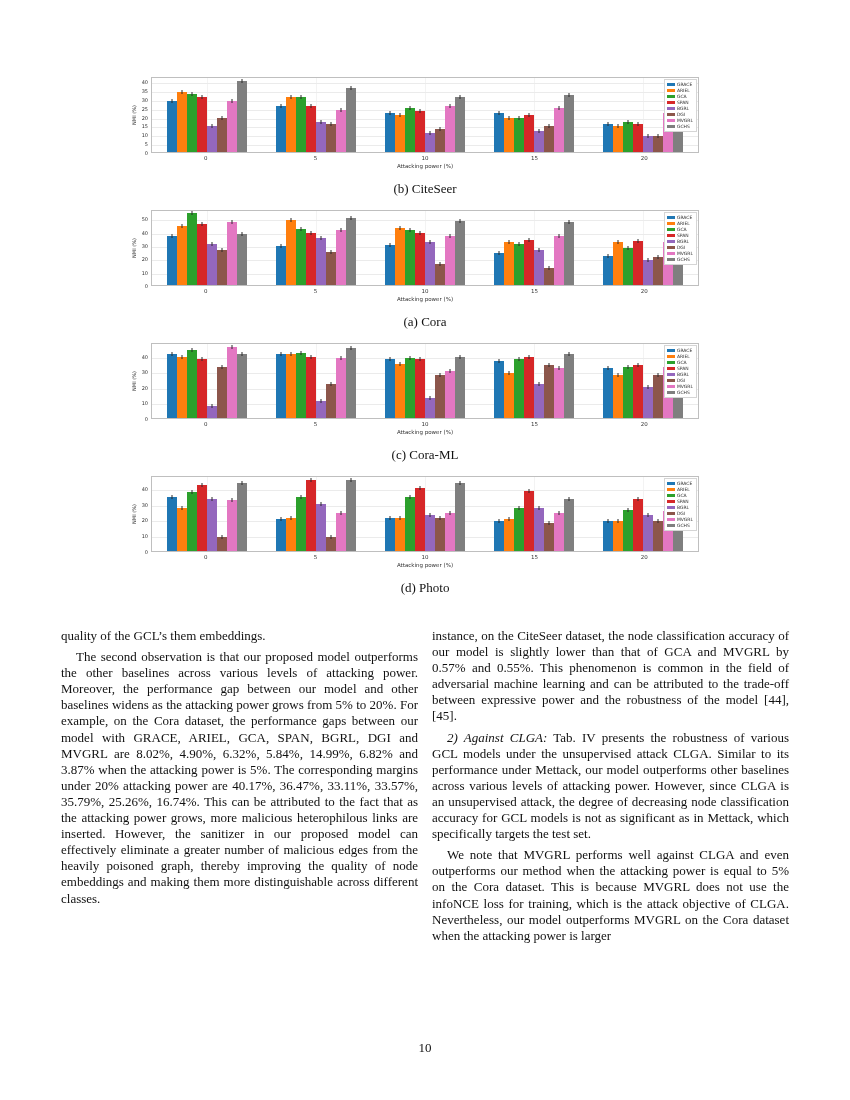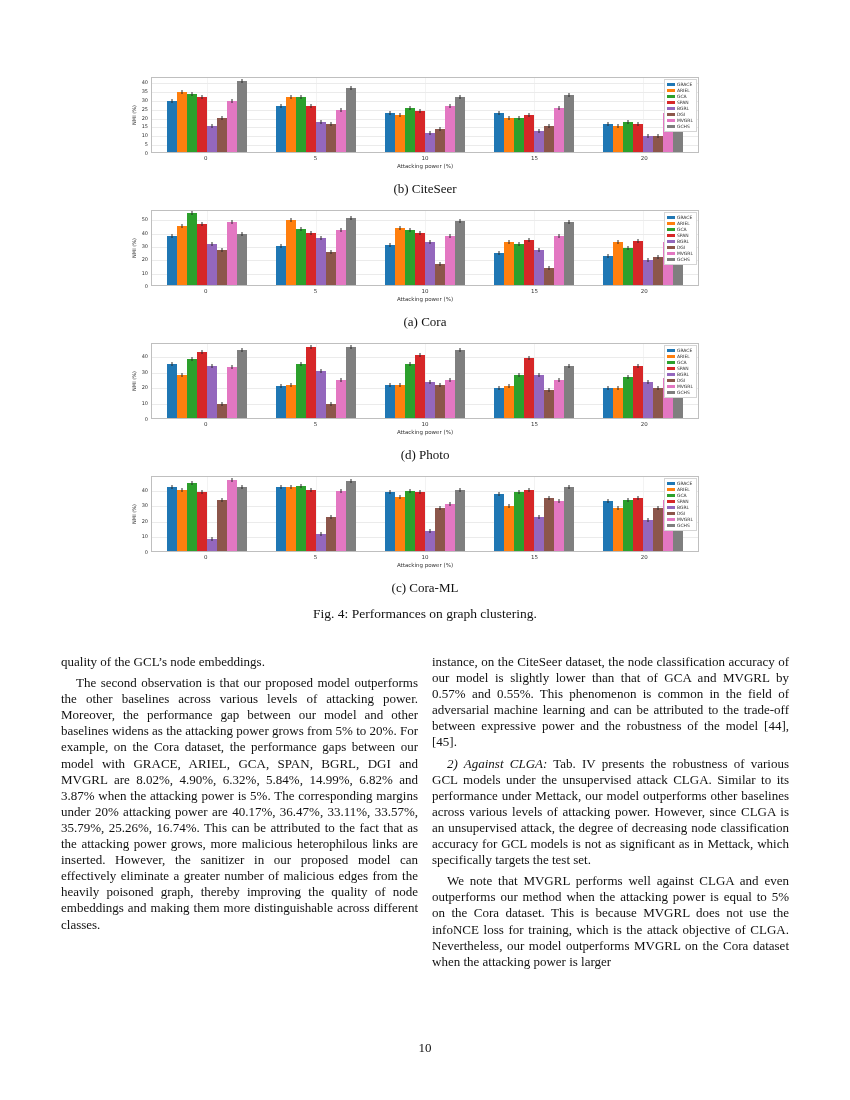--- a/index.html
+++ b/index.html
@@ -505,20 +505,217 @@
             <div class="xtick">20</div>
           </div>
           <div class="xlabel">Attacking power (%)</div>
         </div>
       <div class="subcaption">(a) Cora</div>
     </div>
 
     <div class="figure-block">
       <div class="chart">
           <div class="ytick" style="top: 79px;">0</div>
+          <div class="ytick" style="top: 63.4898px;">10</div>
+          <div class="ytick" style="top: 47.9796px;">20</div>
+          <div class="ytick" style="top: 32.4694px;">30</div>
+          <div class="ytick" style="top: 16.9592px;">40</div>
+          <div class="plot">
+            <div class="vgrid" style="left: 10%;"></div>
+            <div class="vgrid" style="left: 30%;"></div>
+            <div class="vgrid" style="left: 50%;"></div>
+            <div class="vgrid" style="left: 70%;"></div>
+            <div class="vgrid" style="left: 90%;"></div>
+            <div class="hgrid" style="top: 60.4898px;"></div>
+            <div class="hgrid" style="top: 44.9796px;"></div>
+            <div class="hgrid" style="top: 29.4694px;"></div>
+            <div class="hgrid" style="top: 13.9592px;"></div>
+            <div class="groups">
+              <div class="group">
+                <div class="bar" style="height: 63.5918px; background: rgb(31, 119, 180);">
+                  <div class="err"></div>
+                </div>
+                <div class="bar" style="height: 61.2653px; background: rgb(255, 127, 14);">
+                  <div class="err"></div>
+                </div>
+                <div class="bar" style="height: 68.2449px; background: rgb(44, 160, 44);">
+                  <div class="err"></div>
+                </div>
+                <div class="bar" style="height: 58.9388px; background: rgb(214, 39, 40);">
+                  <div class="err"></div>
+                </div>
+                <div class="bar" style="height: 12.4082px; background: rgb(148, 103, 189);">
+                  <div class="err"></div>
+                </div>
+                <div class="bar" style="height: 51.1837px; background: rgb(140, 86, 75);">
+                  <div class="err"></div>
+                </div>
+                <div class="bar" style="height: 71.3469px; background: rgb(227, 119, 194);">
+                  <div class="err"></div>
+                </div>
+                <div class="bar" style="height: 63.5918px; background: rgb(127, 127, 127);">
+                  <div class="err"></div>
+                </div>
+              </div>
+              <div class="group">
+                <div class="bar" style="height: 63.5918px; background: rgb(31, 119, 180);">
+                  <div class="err"></div>
+                </div>
+                <div class="bar" style="height: 63.5918px; background: rgb(255, 127, 14);">
+                  <div class="err"></div>
+                </div>
+                <div class="bar" style="height: 65.1429px; background: rgb(44, 160, 44);">
+                  <div class="err"></div>
+                </div>
+                <div class="bar" style="height: 61.2653px; background: rgb(214, 39, 40);">
+                  <div class="err"></div>
+                </div>
+                <div class="bar" style="height: 17.0612px; background: rgb(148, 103, 189);">
+                  <div class="err"></div>
+                </div>
+                <div class="bar" style="height: 34.1224px; background: rgb(140, 86, 75);">
+                  <div class="err"></div>
+                </div>
+                <div class="bar" style="height: 59.7143px; background: rgb(227, 119, 194);">
+                  <div class="err"></div>
+                </div>
+                <div class="bar" style="height: 69.7959px; background: rgb(127, 127, 127);">
+                  <div class="err"></div>
+                </div>
+              </div>
+              <div class="group">
+                <div class="bar" style="height: 58.9388px; background: rgb(31, 119, 180);">
+                  <div class="err"></div>
+                </div>
+                <div class="bar" style="height: 54.2857px; background: rgb(255, 127, 14);">
+                  <div class="err"></div>
+                </div>
+                <div class="bar" style="height: 60.4898px; background: rgb(44, 160, 44);">
+                  <div class="err"></div>
+                </div>
+                <div class="bar" style="height: 58.9388px; background: rgb(214, 39, 40);">
+                  <div class="err"></div>
+                </div>
+                <div class="bar" style="height: 20.1633px; background: rgb(148, 103, 189);">
+                  <div class="err"></div>
+                </div>
+                <div class="bar" style="height: 43.4286px; background: rgb(140, 86, 75);">
+                  <div class="err"></div>
+                </div>
+                <div class="bar" style="height: 46.5306px; background: rgb(227, 119, 194);">
+                  <div class="err"></div>
+                </div>
+                <div class="bar" style="height: 61.2653px; background: rgb(127, 127, 127);">
+                  <div class="err"></div>
+                </div>
+              </div>
+              <div class="group">
+                <div class="bar" style="height: 57.3878px; background: rgb(31, 119, 180);">
+                  <div class="err"></div>
+                </div>
+                <div class="bar" style="height: 44.9796px; background: rgb(255, 127, 14);">
+                  <div class="err"></div>
+                </div>
+                <div class="bar" style="height: 58.9388px; background: rgb(44, 160, 44);">
+                  <div class="err"></div>
+                </div>
+                <div class="bar" style="height: 61.2653px; background: rgb(214, 39, 40);">
+                  <div class="err"></div>
+                </div>
+                <div class="bar" style="height: 34.1224px; background: rgb(148, 103, 189);">
+                  <div class="err"></div>
+                </div>
+                <div class="bar" style="height: 52.7347px; background: rgb(140, 86, 75);">
+                  <div class="err"></div>
+                </div>
+                <div class="bar" style="height: 49.6327px; background: rgb(227, 119, 194);">
+                  <div class="err"></div>
+                </div>
+                <div class="bar" style="height: 63.5918px; background: rgb(127, 127, 127);">
+                  <div class="err"></div>
+                </div>
+              </div>
+              <div class="group">
+                <div class="bar" style="height: 49.6327px; background: rgb(31, 119, 180);">
+                  <div class="err"></div>
+                </div>
+                <div class="bar" style="height: 43.4286px; background: rgb(255, 127, 14);">
+                  <div class="err"></div>
+                </div>
+                <div class="bar" style="height: 51.1837px; background: rgb(44, 160, 44);">
+                  <div class="err"></div>
+                </div>
+                <div class="bar" style="height: 52.7347px; background: rgb(214, 39, 40);">
+                  <div class="err"></div>
+                </div>
+                <div class="bar" style="height: 31.0204px; background: rgb(148, 103, 189);">
+                  <div class="err"></div>
+                </div>
+                <div class="bar" style="height: 43.4286px; background: rgb(140, 86, 75);">
+                  <div class="err"></div>
+                </div>
+                <div class="bar" style="height: 51.1837px; background: rgb(227, 119, 194);">
+                  <div class="err"></div>
+                </div>
+                <div class="bar" style="height: 62.8163px; background: rgb(127, 127, 127);">
+                  <div class="err"></div>
+                </div>
+              </div>
+            </div>
+            <div class="legend">
+              <div class="legend-row">
+                <div class="legend-swatch" style="background: rgb(31, 119, 180);"></div>
+                <div class="legend-label">GRACE</div>
+              </div>
+              <div class="legend-row">
+                <div class="legend-swatch" style="background: rgb(255, 127, 14);"></div>
+                <div class="legend-label">ARIEL</div>
+              </div>
+              <div class="legend-row">
+                <div class="legend-swatch" style="background: rgb(44, 160, 44);"></div>
+                <div class="legend-label">GCA</div>
+              </div>
+              <div class="legend-row">
+                <div class="legend-swatch" style="background: rgb(214, 39, 40);"></div>
+                <div class="legend-label">SPAN</div>
+              </div>
+              <div class="legend-row">
+                <div class="legend-swatch" style="background: rgb(148, 103, 189);"></div>
+                <div class="legend-label">BGRL</div>
+              </div>
+              <div class="legend-row">
+                <div class="legend-swatch" style="background: rgb(140, 86, 75);"></div>
+                <div class="legend-label">DGI</div>
+              </div>
+              <div class="legend-row">
+                <div class="legend-swatch" style="background: rgb(227, 119, 194);"></div>
+                <div class="legend-label">MVGRL</div>
+              </div>
+              <div class="legend-row">
+                <div class="legend-swatch" style="background: rgb(127, 127, 127);"></div>
+                <div class="legend-label">GCHS</div>
+              </div>
+            </div>
+          </div>
+          <div class="ylabel">NMI (%)</div>
+          <div class="xticks">
+            <div class="xtick">0</div>
+            <div class="xtick">5</div>
+            <div class="xtick">10</div>
+            <div class="xtick">15</div>
+            <div class="xtick">20</div>
+          </div>
+          <div class="xlabel">Attacking power (%)</div>
+        </div>
+      <div class="subcaption">(c) Cora-ML</div>
+    </div>
+
+    <div class="figure-block">
+      <div class="chart">
+          <div class="ytick" style="top: 79px;">0</div>
           <div class="ytick" style="top: 63.1667px;">10</div>
           <div class="ytick" style="top: 47.3333px;">20</div>
           <div class="ytick" style="top: 31.5px;">30</div>
           <div class="ytick" style="top: 15.6667px;">40</div>
           <div class="plot">
             <div class="vgrid" style="left: 10%;"></div>
             <div class="vgrid" style="left: 30%;"></div>
             <div class="vgrid" style="left: 50%;"></div>
             <div class="vgrid" style="left: 70%;"></div>
             <div class="vgrid" style="left: 90%;"></div>
@@ -699,223 +896,25 @@
             <div class="xtick">5</div>
             <div class="xtick">10</div>
             <div class="xtick">15</div>
             <div class="xtick">20</div>
           </div>
           <div class="xlabel">Attacking power (%)</div>
         </div>
       <div class="subcaption">(d) Photo</div>
     </div>
 
-    <div class="figure-block">
-      <div class="chart">
-          <div class="ytick" style="top: 79px;">0</div>
-          <div class="ytick" style="top: 63.4898px;">10</div>
-          <div class="ytick" style="top: 47.9796px;">20</div>
-          <div class="ytick" style="top: 32.4694px;">30</div>
-          <div class="ytick" style="top: 16.9592px;">40</div>
-          <div class="plot">
-            <div class="vgrid" style="left: 10%;"></div>
-            <div class="vgrid" style="left: 30%;"></div>
-            <div class="vgrid" style="left: 50%;"></div>
-            <div class="vgrid" style="left: 70%;"></div>
-            <div class="vgrid" style="left: 90%;"></div>
-            <div class="hgrid" style="top: 60.4898px;"></div>
-            <div class="hgrid" style="top: 44.9796px;"></div>
-            <div class="hgrid" style="top: 29.4694px;"></div>
-            <div class="hgrid" style="top: 13.9592px;"></div>
-            <div class="groups">
-              <div class="group">
-                <div class="bar" style="height: 63.5918px; background: rgb(31, 119, 180);">
-                  <div class="err"></div>
-                </div>
-                <div class="bar" style="height: 61.2653px; background: rgb(255, 127, 14);">
-                  <div class="err"></div>
-                </div>
-                <div class="bar" style="height: 68.2449px; background: rgb(44, 160, 44);">
-                  <div class="err"></div>
-                </div>
-                <div class="bar" style="height: 58.9388px; background: rgb(214, 39, 40);">
-                  <div class="err"></div>
-                </div>
-                <div class="bar" style="height: 12.4082px; background: rgb(148, 103, 189);">
-                  <div class="err"></div>
-                </div>
-                <div class="bar" style="height: 51.1837px; background: rgb(140, 86, 75);">
-                  <div class="err"></div>
-                </div>
-                <div class="bar" style="height: 71.3469px; background: rgb(227, 119, 194);">
-                  <div class="err"></div>
-                </div>
-                <div class="bar" style="height: 63.5918px; background: rgb(127, 127, 127);">
-                  <div class="err"></div>
-                </div>
-              </div>
-              <div class="group">
-                <div class="bar" style="height: 63.5918px; background: rgb(31, 119, 180);">
-                  <div class="err"></div>
-                </div>
-                <div class="bar" style="height: 63.5918px; background: rgb(255, 127, 14);">
-                  <div class="err"></div>
-                </div>
-                <div class="bar" style="height: 65.1429px; background: rgb(44, 160, 44);">
-                  <div class="err"></div>
-                </div>
-                <div class="bar" style="height: 61.2653px; background: rgb(214, 39, 40);">
-                  <div class="err"></div>
-                </div>
-                <div class="bar" style="height: 17.0612px; background: rgb(148, 103, 189);">
-                  <div class="err"></div>
-                </div>
-                <div class="bar" style="height: 34.1224px; background: rgb(140, 86, 75);">
-                  <div class="err"></div>
-                </div>
-                <div class="bar" style="height: 59.7143px; background: rgb(227, 119, 194);">
-                  <div class="err"></div>
-                </div>
-                <div class="bar" style="height: 69.7959px; background: rgb(127, 127, 127);">
-                  <div class="err"></div>
-                </div>
-              </div>
-              <div class="group">
-                <div class="bar" style="height: 58.9388px; background: rgb(31, 119, 180);">
-                  <div class="err"></div>
-                </div>
-                <div class="bar" style="height: 54.2857px; background: rgb(255, 127, 14);">
-                  <div class="err"></div>
-                </div>
-                <div class="bar" style="height: 60.4898px; background: rgb(44, 160, 44);">
-                  <div class="err"></div>
-                </div>
-                <div class="bar" style="height: 58.9388px; background: rgb(214, 39, 40);">
-                  <div class="err"></div>
-                </div>
-                <div class="bar" style="height: 20.1633px; background: rgb(148, 103, 189);">
-                  <div class="err"></div>
-                </div>
-                <div class="bar" style="height: 43.4286px; background: rgb(140, 86, 75);">
-                  <div class="err"></div>
-                </div>
-                <div class="bar" style="height: 46.5306px; background: rgb(227, 119, 194);">
-                  <div class="err"></div>
-                </div>
-                <div class="bar" style="height: 61.2653px; background: rgb(127, 127, 127);">
-                  <div class="err"></div>
-                </div>
-              </div>
-              <div class="group">
-                <div class="bar" style="height: 57.3878px; background: rgb(31, 119, 180);">
-                  <div class="err"></div>
-                </div>
-                <div class="bar" style="height: 44.9796px; background: rgb(255, 127, 14);">
-                  <div class="err"></div>
-                </div>
-                <div class="bar" style="height: 58.9388px; background: rgb(44, 160, 44);">
-                  <div class="err"></div>
-                </div>
-                <div class="bar" style="height: 61.2653px; background: rgb(214, 39, 40);">
-                  <div class="err"></div>
-                </div>
-                <div class="bar" style="height: 34.1224px; background: rgb(148, 103, 189);">
-                  <div class="err"></div>
-                </div>
-                <div class="bar" style="height: 52.7347px; background: rgb(140, 86, 75);">
-                  <div class="err"></div>
-                </div>
-                <div class="bar" style="height: 49.6327px; background: rgb(227, 119, 194);">
-                  <div class="err"></div>
-                </div>
-                <div class="bar" style="height: 63.5918px; background: rgb(127, 127, 127);">
-                  <div class="err"></div>
-                </div>
-              </div>
-              <div class="group">
-                <div class="bar" style="height: 49.6327px; background: rgb(31, 119, 180);">
-                  <div class="err"></div>
-                </div>
-                <div class="bar" style="height: 43.4286px; background: rgb(255, 127, 14);">
-                  <div class="err"></div>
-                </div>
-                <div class="bar" style="height: 51.1837px; background: rgb(44, 160, 44);">
-                  <div class="err"></div>
-                </div>
-                <div class="bar" style="height: 52.7347px; background: rgb(214, 39, 40);">
-                  <div class="err"></div>
-                </div>
-                <div class="bar" style="height: 31.0204px; background: rgb(148, 103, 189);">
-                  <div class="err"></div>
-                </div>
-                <div class="bar" style="height: 43.4286px; background: rgb(140, 86, 75);">
-                  <div class="err"></div>
-                </div>
-                <div class="bar" style="height: 51.1837px; background: rgb(227, 119, 194);">
-                  <div class="err"></div>
-                </div>
-                <div class="bar" style="height: 62.8163px; background: rgb(127, 127, 127);">
-                  <div class="err"></div>
-                </div>
-              </div>
-            </div>
-            <div class="legend">
-              <div class="legend-row">
-                <div class="legend-swatch" style="background: rgb(31, 119, 180);"></div>
-                <div class="legend-label">GRACE</div>
-              </div>
-              <div class="legend-row">
-                <div class="legend-swatch" style="background: rgb(255, 127, 14);"></div>
-                <div class="legend-label">ARIEL</div>
-              </div>
-              <div class="legend-row">
-                <div class="legend-swatch" style="background: rgb(44, 160, 44);"></div>
-                <div class="legend-label">GCA</div>
-              </div>
-              <div class="legend-row">
-                <div class="legend-swatch" style="background: rgb(214, 39, 40);"></div>
-                <div class="legend-label">SPAN</div>
-              </div>
-              <div class="legend-row">
-                <div class="legend-swatch" style="background: rgb(148, 103, 189);"></div>
-                <div class="legend-label">BGRL</div>
-              </div>
-              <div class="legend-row">
-                <div class="legend-swatch" style="background: rgb(140, 86, 75);"></div>
-                <div class="legend-label">DGI</div>
-              </div>
-              <div class="legend-row">
-                <div class="legend-swatch" style="background: rgb(227, 119, 194);"></div>
-                <div class="legend-label">MVGRL</div>
-              </div>
-              <div class="legend-row">
-                <div class="legend-swatch" style="background: rgb(127, 127, 127);"></div>
-                <div class="legend-label">GCHS</div>
-              </div>
-            </div>
-          </div>
-          <div class="ylabel">NMI (%)</div>
-          <div class="xticks">
-            <div class="xtick">0</div>
-            <div class="xtick">5</div>
-            <div class="xtick">10</div>
-            <div class="xtick">15</div>
-            <div class="xtick">20</div>
-          </div>
-          <div class="xlabel">Attacking power (%)</div>
-        </div>
-      <div class="subcaption">(c) Cora-ML</div>
-    </div>
-
-    <div class="fig-caption">Fig. 4: Performances on graph clustering.</div>
   </div>
 
   <div class="columns">
     <div class="column" id="col-left">
-        <p class="para">quality of the GCL’s node embeddings.</p>
+        <p class="para">quality of the GCL’s them embeddings.</p>
         <p class="para indent">The second observation is that our proposed model outperforms the other baselines across various levels of attacking power. Moreover, the performance gap between our model and other baselines widens as the attacking power grows from 5% to 20%. For example, on the Cora dataset, the performance gaps between our model with GRACE, ARIEL, GCA, SPAN, BGRL, DGI and MVGRL are 8.02%, 4.90%, 6.32%, 5.84%, 14.99%, 6.82% and 3.87% when the attacking power is 5%. The corresponding margins under 20% attacking power are 40.17%, 36.47%, 33.11%, 33.57%, 35.79%, 25.26%, 16.74%. This can be attributed to the fact that as the attacking power grows, more malicious heterophilous links are inserted. However, the sanitizer in our proposed model can effectively eliminate a greater number of malicious edges from the heavily poisoned graph, thereby improving the quality of node embeddings and making them more distinguishable across different classes.</p>
       </div>
     <div class="column" id="col-right">
         <p class="para">instance, on the CiteSeer dataset, the node classification accuracy of our model is slightly lower than that of GCA and MVGRL by 0.57% and 0.55%. This phenomenon is common in the field of adversarial machine learning and can be attributed to the trade-off between expressive power and the robustness of the model [44], [45].</p>
         <p class="para indent"><i>2) Against CLGA:</i> Tab. IV presents the robustness of various GCL models under the unsupervised attack CLGA. Similar to its performance under Mettack, our model outperforms other baselines across various levels of attacking power. However, since CLGA is an unsupervised attack, the degree of decreasing node classification accuracy for GCL models is not as significant as in Mettack, which specifically targets the test set.</p>
         <p class="para indent">We note that MVGRL performs well against CLGA and even outperforms our method when the attacking power is equal to 5% on the Cora dataset. This is because MVGRL does not use the infoNCE loss for training, which is the attack objective of CLGA. Nevertheless, our model outperforms MVGRL on the Cora dataset when the attacking power is larger</p>
       </div>
   </div>
 
   <div class="page-number">10</div>

